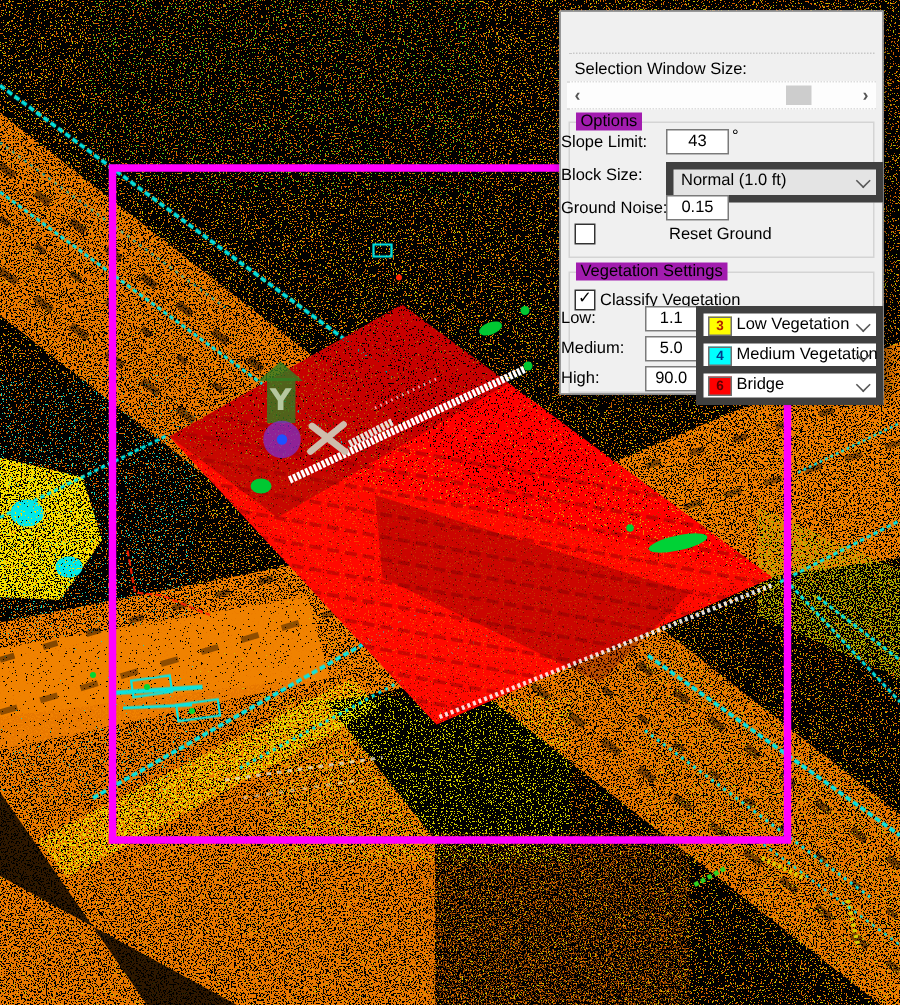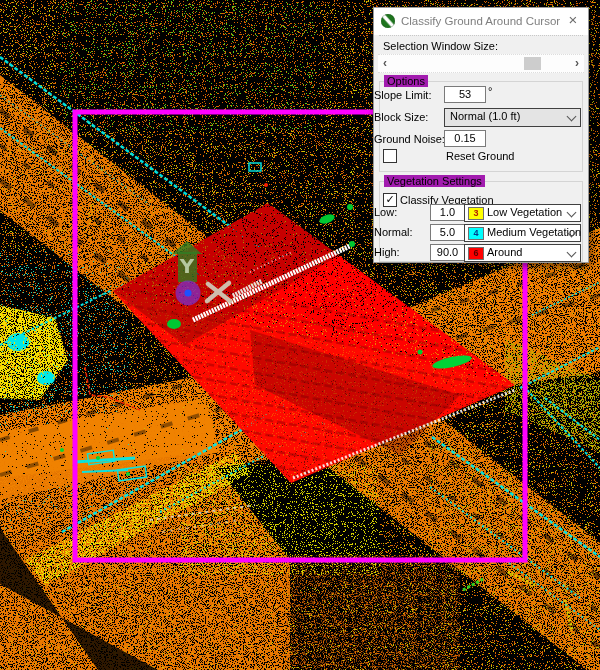--- a/index.html
+++ b/index.html
@@ -29,21 +29,21 @@
   .sb-thumb{left:146px;top:2px;width:17px;height:13px;background:#cdcdcd;}
   .group{border:1px solid #d4d4d4;}
   .g-opt{left:5px;top:73px;width:202px;height:89px;}
   .g-veg{left:5px;top:173px;width:202px;height:79px;}
   .legend{background:#a21caf;padding:0 3px;white-space:nowrap;}
   .leg-opt{left:10px;top:67px;}
   .leg-veg{left:10px;top:167px;}
   .rlabel{text-align:left;white-space:nowrap;}
   .tbox{background:#fff;border:1px solid #7a7a7a;text-align:center;font-size:11px;
         line-height:15px;overflow:hidden;}
-  .combo{background:#fff;border:1px solid #404040;font-size:11px;line-height:15px;white-space:nowrap;}
+  .combo{background:#fff;border:5px solid #404040;font-size:11px;line-height:15px;white-space:nowrap;}
   .combo.gray{background:#e4e4e4;}
   .combo .txt{position:absolute;left:5px;top:0;}
   .chev{position:absolute;right:5px;top:4px;width:6px;height:6px;border-right:1.4px solid #555;
         border-bottom:1.4px solid #555;transform:rotate(45deg);}
   .cbox{width:12px;height:12px;background:#fff;border:1px solid #333;text-align:center;
         line-height:11px;font-size:11px;color:#000;}
   .swatch{position:absolute;left:3px;top:2px;width:14px;height:11px;border:1px solid #707070;
           font-size:9px;font-weight:bold;text-align:center;line-height:11px;}
   .cname{position:absolute;left:22px;top:0;}
   
@@ -225,39 +225,34 @@
     <circle cx="188" cy="293" r="12.5" fill="#7b2fd0" opacity="0.72"></circle>
     <circle cx="188" cy="293" r="3.5" fill="#1e50ff"></circle>
   </g>
   <g stroke="#cfbcab" stroke-width="4.5" stroke-linecap="round">
     <line x1="208" y1="284" x2="230" y2="301"></line>
     <line x1="229" y1="283" x2="207" y2="301"></line>
   </g>
 </svg>
 
 <div id="dlg">
-  <div class="abs titlebar">
-    <div class="abs dlg-icon"></div>
-    <span class="abs dlg-title">Classify Ground Around Cursor</span>
-    <span class="abs dlg-close">×</span>
-  </div>
   <div class="abs sep"></div>
 
   <span class="abs lbl sel-lbl">Selection Window Size:</span>
   <div class="abs sbar">
     <span class="abs sb-arrow sb-left">‹</span>
     <span class="abs sb-arrow sb-right">›</span>
     <div class="abs sb-thumb"></div>
   </div>
 
   <div class="abs group g-opt"></div>
   <span class="abs legend leg-opt">Options</span>
 
   <span class="abs lbl rlabel slope-l">Slope Limit:</span>
-  <div class="abs tbox slope-i">53</div>
+  <div class="abs tbox slope-i">43</div>
   <span class="abs lbl deg">°</span>
 
   <span class="abs lbl rlabel block-l">Block Size:</span>
   <div class="abs combo gray block-c">
     <span class="txt">Normal (1.0 ft)</span>
     <span class="chev"></span>
   </div>
 
   <span class="abs lbl rlabel noise-l">Ground Noise:</span>
   <div class="abs tbox noise-i">0.15</div>
@@ -265,37 +260,37 @@
   <div class="abs cbox reset-b"></div>
   <span class="abs lbl reset-l">Reset Ground</span>
 
   <div class="abs group g-veg"></div>
   <span class="abs legend leg-veg">Vegetation Settings</span>
 
   <div class="abs cbox clsv-b">✓</div>
   <span class="abs lbl clsv-l">Classify Vegetation</span>
 
   <span class="abs lbl rlabel r0l">Low:</span>
-  <div class="abs tbox r0i">1.0</div>
+  <div class="abs tbox r0i">1.1</div>
   <div class="abs combo r0c">
     <span class="swatch" style="background:#ffff00;color:#b22000">3</span>
     <span class="cname">Low Vegetation</span>
     <span class="chev"></span>
   </div>
 
-  <span class="abs lbl rlabel r1l">Normal:</span>
+  <span class="abs lbl rlabel r1l">Medium:</span>
   <div class="abs tbox r1i">5.0</div>
   <div class="abs combo r1c">
     <span class="swatch" style="background:#00ffff;color:#003a8c">4</span>
     <span class="cname">Medium Vegetation</span>
     <span class="chev"></span>
   </div>
 
   <span class="abs lbl rlabel r2l">High:</span>
   <div class="abs tbox r2i">90.0</div>
   <div class="abs combo r2c">
     <span class="swatch" style="background:#ff0000;color:#5a0000">6</span>
-    <span class="cname">Around</span>
+    <span class="cname">Bridge</span>
     <span class="chev"></span>
   </div>
 </div>
 
 </div>
 
 </body></html>

